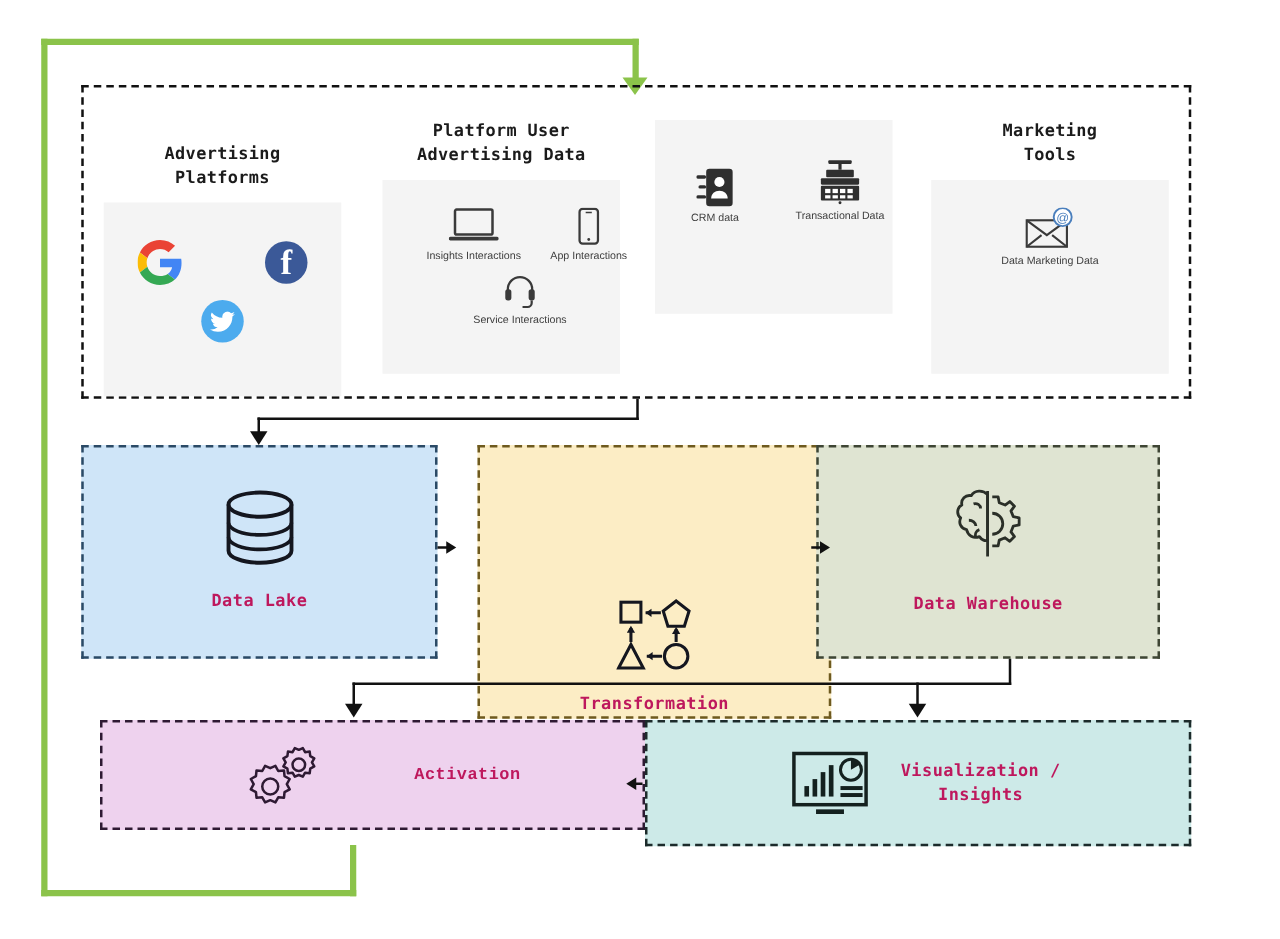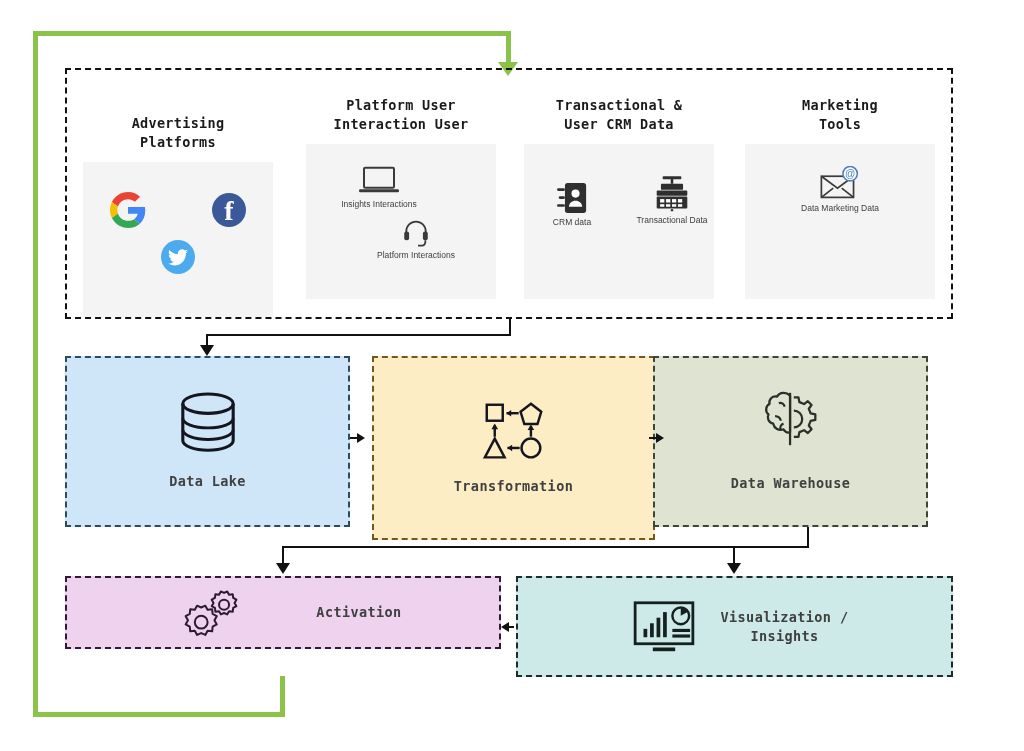--- a/index.html
+++ b/index.html
@@ -106,31 +106,31 @@
     box-sizing: border-box;
     border: 2px dashed #333;
     display: flex;
     flex-direction: column;
     align-items: center;
     justify-content: center;
   }
   .stage-label {
     font-size: 13.5px;
     font-weight: bold;
-    color: #404040;
+    color: #be185d;
     letter-spacing: 0.4px;
     text-align: center;
     white-space: pre-line;
     line-height: 19px;
   }
 
   #box-data-lake      { left: 65px;  top: 356px; width: 285px; height: 171px; background: #cfe5f8; border-color: #2b4a66; }
-  #box-transformation { left: 372px; top: 356px; width: 283px; height: 184px; background: #fcedc5; border-color: #6e5a1f; }
+  #box-transformation { left: 382px; top: 356px; width: 283px; height: 219px; background: #fcedc5; border-color: #6e5a1f; justify-content: flex-end; }
   #box-warehouse      { left: 653px; top: 356px; width: 275px; height: 171px; background: #dfe4d2; border-color: #3e4534; gap: 12px; }
-  #box-activation     { left: 65px;  top: 576px; width: 436px; height: 73px; background: #eed2ee; border-color: #2e1a33; }
+  #box-activation     { left: 80px;  top: 576px; width: 436px; height: 88px; background: #eed2ee; border-color: #2e1a33; font-family: Liberation Mono, monospace; }
   #box-visualization  { left: 516px; top: 576px; width: 437px; height: 101px; background: #cdeae8; border-color: #1c2b2b; }
 
   #box-data-lake .stage-label,
   #box-transformation .stage-label,
   #box-warehouse .stage-label { margin-top: 14px; }
 
   .row-inline {
     display: flex;
     flex-direction: row;
     align-items: center;
@@ -229,48 +229,54 @@
           <svg width="20" height="17" viewBox="0 0 24 20">
             <path fill="#ffffff" d="M24 2.4c-.9.4-1.8.7-2.8.8 1-.6 1.8-1.6 2.2-2.7-1 .6-2 1-3.1 1.2A4.9 4.9 0 0 0 11.9 6 13.9 13.9 0 0 1 1.7.9 4.9 4.9 0 0 0 3.2 7.4a4.9 4.9 0 0 1-2.2-.6v.1c0 2.4 1.7 4.4 3.9 4.8a4.9 4.9 0 0 1-2.2.1 4.9 4.9 0 0 0 4.6 3.4A9.9 9.9 0 0 1 0 17.3a14 14 0 0 0 7.5 2.2c9.1 0 14-7.5 14-14v-.7c1-.7 1.8-1.6 2.5-2.4z"></path>
           </svg>
         </div>
       </div>
     </div>
   </div>
 
   <div class="source-col" id="source-col-1">
     <div class="source-title">Platform User
-Interaction User</div>
+Advertising Data</div>
     <div class="source-panel">
 
       <div class="icon-item" style="left:8px; top:22px; width:130px;">
         <svg class="icon-glyph" width="40" height="30" viewBox="0 0 48 36">
           <rect x="6" y="2" width="36" height="24" rx="1.5" fill="none" stroke="#3a3a3a" stroke-width="2.4"></rect>
           <rect x="0" y="28" width="48" height="3.6" rx="1.6" fill="#3a3a3a"></rect>
         </svg>
         <div class="icon-caption">Insights Interactions</div>
       </div>
 
+      <div class="icon-item" style="left:110px; top:22px; width:110px;">
+        <svg class="icon-glyph" width="18" height="30" viewBox="0 0 22 36">
+          <rect x="2" y="1" width="18" height="34" rx="3" fill="none" stroke="#3a3a3a" stroke-width="2.2"></rect>
+          <line x1="8" y1="4.5" x2="14" y2="4.5" stroke="#3a3a3a" stroke-width="1.6"></line>
+          <circle cx="11" cy="31" r="1.4" fill="#3a3a3a"></circle>
+        </svg>
+        <div class="icon-caption">App Interactions</div>
+      </div>
 
       <div class="icon-item" style="left:50px; top:75px; width:120px;">
         <svg class="icon-glyph" width="26" height="28" viewBox="0 0 32 34">
           <path d="M4 19v-4a12 12 0 0 1 24 0v4" fill="none" stroke="#3a3a3a" stroke-width="2.2"></path>
           <rect x="1.5" y="15" width="6" height="11" rx="2.6" fill="#3a3a3a"></rect>
           <rect x="24.5" y="15" width="6" height="11" rx="2.6" fill="#3a3a3a"></rect>
           <path d="M27.5 26v2.5a4 4 0 0 1-4 4h-5" fill="none" stroke="#3a3a3a" stroke-width="2.2"></path>
         </svg>
-        <div class="icon-caption">Platform Interactions</div>
+        <div class="icon-caption">Service Interactions</div>
       </div>
 
     </div>
   </div>
 
   <div class="source-col" id="source-col-2">
-    <div class="source-title">Transactional &amp;
-User CRM Data</div>
     <div class="source-panel">
 
       <div class="icon-item" style="left:88px; top:32px; width:120px;">
         <svg class="icon-glyph" width="34" height="36" viewBox="0 0 40 42">
           <rect x="9" y="0" width="22" height="3.5" rx="1" fill="#2f2f2f"></rect>
           <rect x="18.5" y="3" width="3" height="6" fill="#2f2f2f"></rect>
           <rect x="7" y="9" width="26" height="7" rx="1" fill="#2f2f2f"></rect>
           <rect x="2" y="17" width="36" height="6" rx="1" fill="#2f2f2f"></rect>
           <rect x="2" y="24" width="36" height="14" rx="1" fill="#2f2f2f"></rect>
           <g fill="#ffffff">

